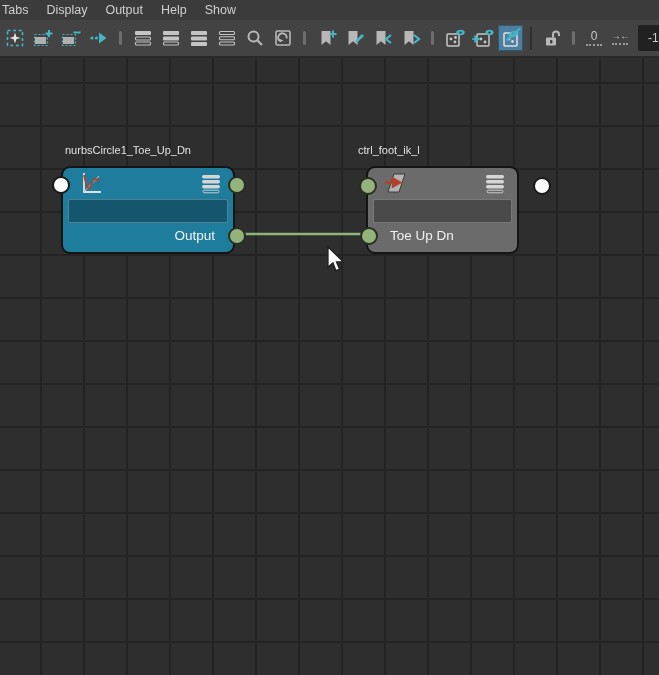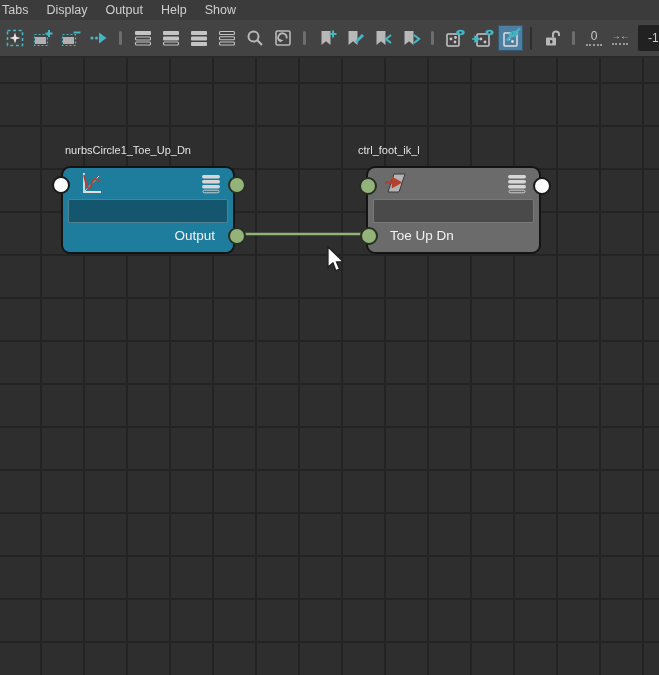--- a/index.html
+++ b/index.html
@@ -297,21 +297,21 @@
 
     <div class="attr-box"></div>
 
     <div class="row-label right">Output</div>
 
     <div class="port white" style="left:-11px;top:8px;"></div>
     <div class="port green" style="left:165px;top:8px;"></div>
     <div class="port green" style="left:165px;top:59px;"></div>
   </div>
 
-  <div class="node gray" style="left:366px;top:108px;width:175px;height:88px;">
+  <div class="node gray" style="left:366px;top:108px;width:153px;height:88px;">
 
     <svg class="node-icon" width="26" height="26" viewBox="0 0 26 26">
       <path d="M11 3 H22 L16 21 H5 Z" fill="#b4b4b4" stroke="#3a3a3a" stroke-width="1"></path>
       <path d="M2 11.5 h9 M10 7.5 L17 11.5 L10 15.5 Z" stroke="#b5402e" stroke-width="2.4" fill="#b5402e"></path>
     </svg>
 
     <svg class="node-menu" width="18" height="19" viewBox="0 0 18 19">
       <rect x="0" y="0" width="18" height="3.4" rx="1.7" fill="#d6d6d6"></rect>
       <rect x="0" y="5" width="18" height="3.4" rx="1.7" fill="#d6d6d6"></rect>
       <rect x="0" y="10" width="18" height="3.4" rx="1.7" fill="#d6d6d6"></rect>

